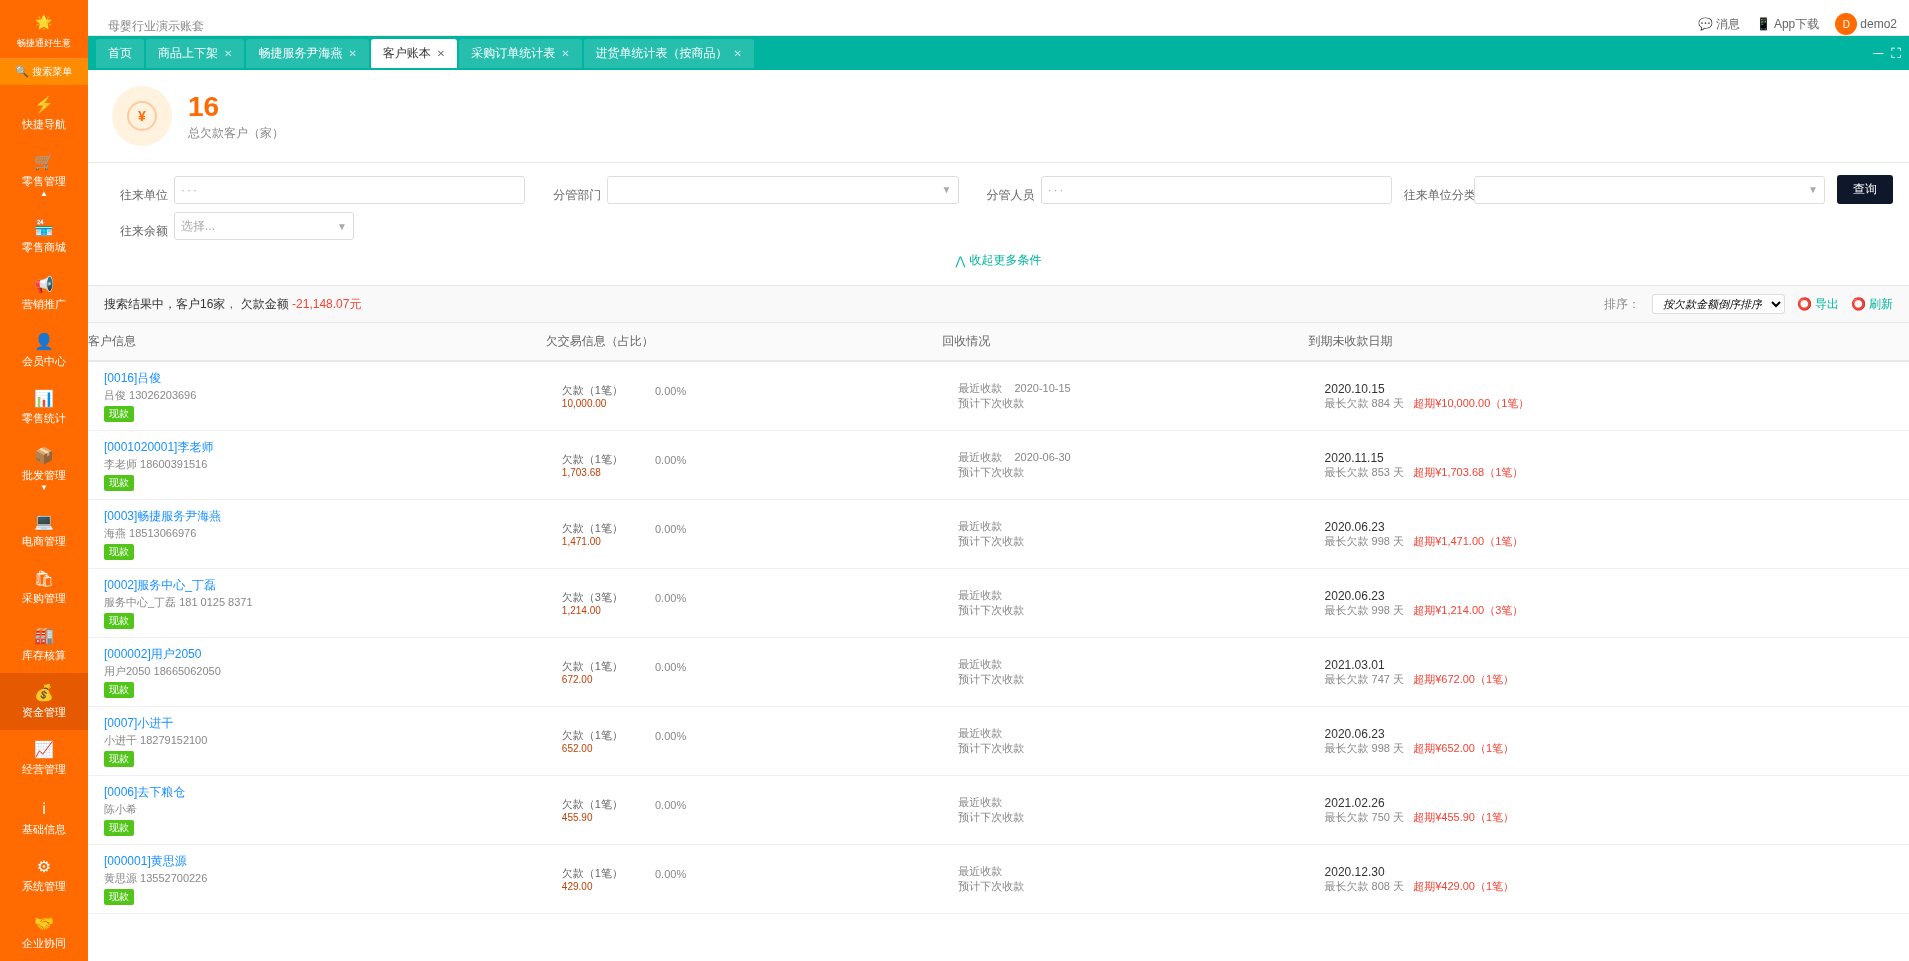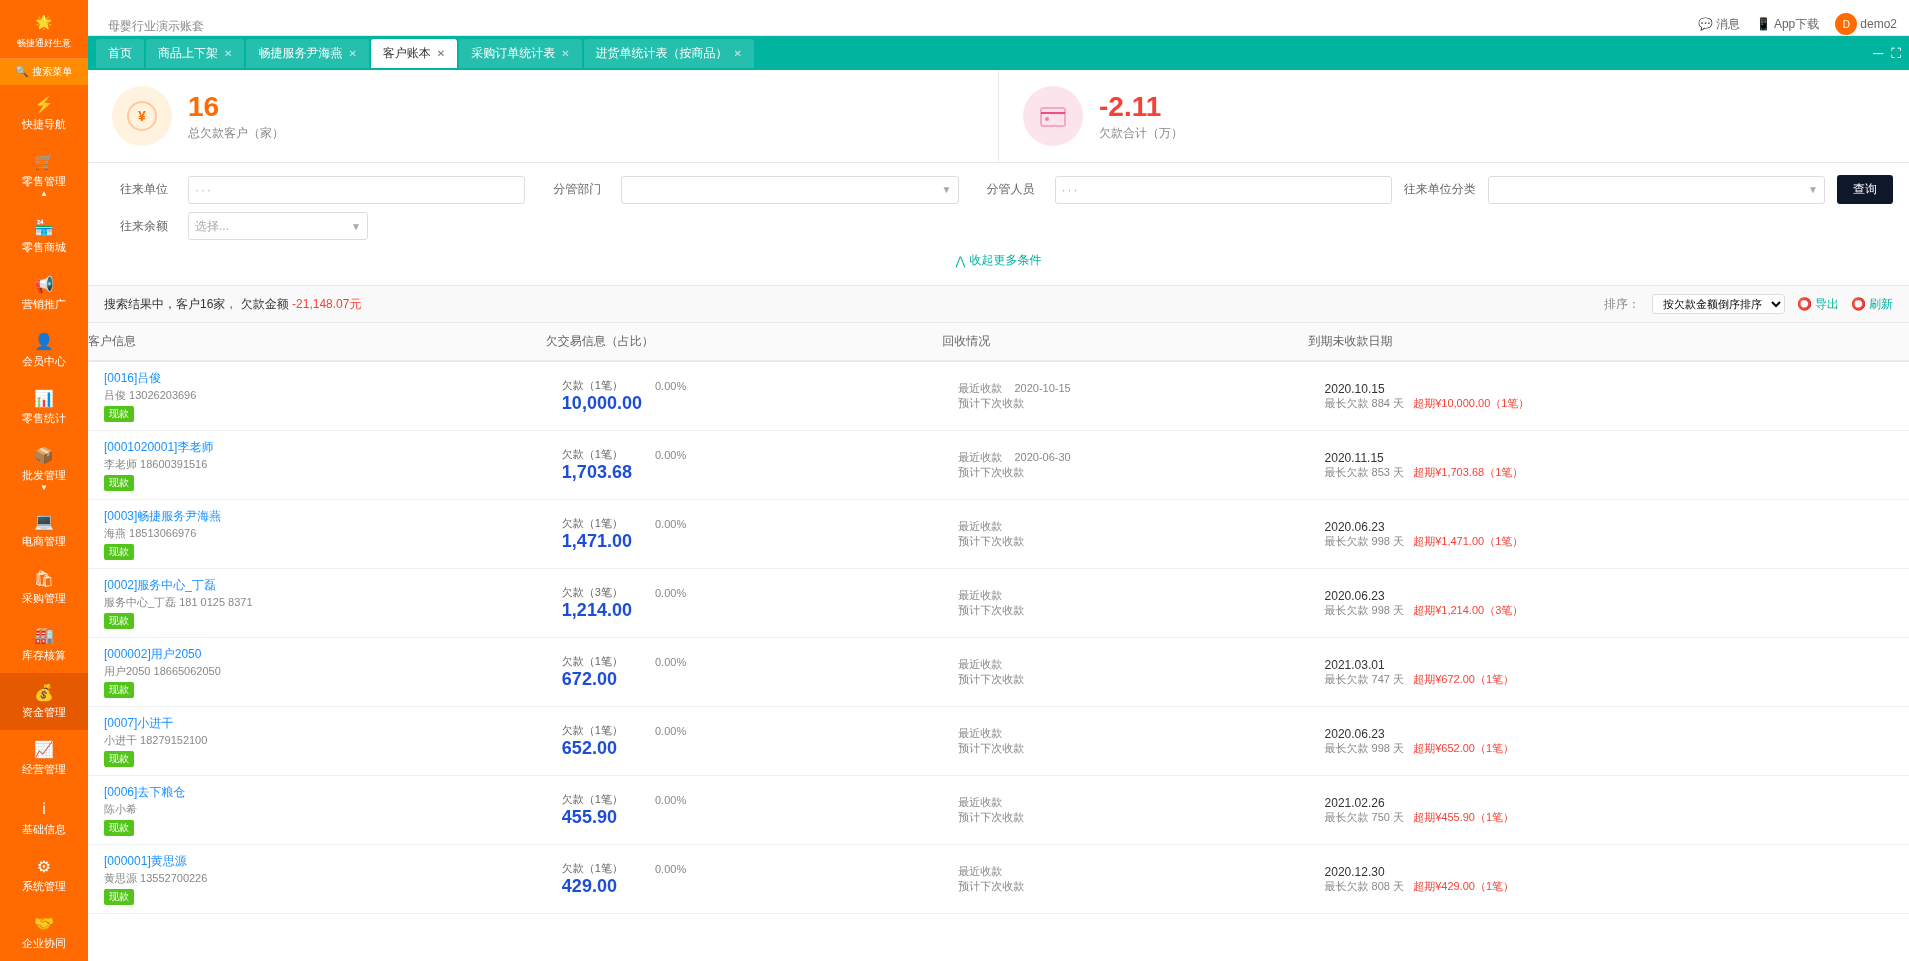--- a/index.html
+++ b/index.html
@@ -36,49 +36,49 @@
     .stat-content { display: flex; flex-direction: column; }
     .stat-number { font-size: 28px; font-weight: bold; }
     .stat-number.orange { color: #ff6b00; }
     .stat-number.red { color: #f44336; }
     .stat-number.dark { color: #333; font-weight: 900; }
     .stat-label { font-size: 12px; color: #888; margin-top: 2px; }
 
     
     .filters-section { background: white; padding: 12px 16px; border-bottom: 1px solid #e8e8e8; }
     .filter-row { display: flex; align-items: center; gap: 12px; margin-bottom: 8px; }
-    .filter-item { display: flex; align-items: center; gap: 20px; flex: 1; }
+    .filter-item { display: flex; align-items: flex-end; gap: 6px; flex: 1; }
     .filter-label { color: #666; font-size: 12px; white-space: nowrap; width: 64px; text-align: right; }
     .filter-input { flex: 1; height: 28px; border: 1px solid #ddd; border-radius: 3px; padding: 0 6px; font-size: 12px; display: flex; align-items: center; justify-content: space-between; cursor: pointer; background: white; position: relative; }
     .filter-input .dots { color: #aaa; letter-spacing: 2px; }
     .filter-select { flex: 1; height: 28px; border: 1px solid #ddd; border-radius: 3px; padding: 0 6px; font-size: 12px; display: flex; align-items: center; justify-content: space-between; cursor: pointer; background: white; }
     .filter-select .arrow { color: #aaa; font-size: 10px; }
     .btn-search { background: #0f172a; color: white; border: none; padding: 6px 16px; border-radius: 3px; cursor: pointer; font-size: 12px; }
     .collapse-bar { display: flex; align-items: center; justify-content: center; padding: 4px; color: #00b4a0; cursor: pointer; font-size: 12px; gap: 4px; }
 
     
     .result-summary { background: #f9f9f9; padding: 8px 16px; display: flex; align-items: center; justify-content: space-between; border-bottom: 1px solid #e8e8e8; }
     .result-text { font-size: 12px; color: #666; }
     .result-text span { color: #333; }
     .result-text .amount { color: #f44336; }
     .result-actions { display: flex; align-items: center; gap: 12px; color: #888; font-size: 12px; }
-    .sort-select { border: 1px solid #ddd; border-radius: 3px; padding: 2px 6px; font-size: 11px; background: white; cursor: pointer; }
+    .sort-select { border: 1px solid #ddd; border-radius: 3px; padding: 2px 6px; font-size: 11px; background: white; cursor: pointer; font-style: italic; }
     .result-btn { display: flex; align-items: center; gap: 3px; cursor: pointer; color: #00b4a0; }
 
     
     .table-container { flex: 1; overflow-y: auto; background: white; }
     .data-table { width: 100%; border-collapse: collapse; }
     .data-table thead tr { background: #fafafa; border-bottom: 2px solid #e8e8e8; }
     .data-table th { padding: 10px 0; text-align: left; font-size: 12px; color: #666; font-weight: normal; border-bottom: 1px solid #e8e8e8; }
     .data-table tbody tr { border-bottom: 1px solid #f0f0f0; }
     .data-table td { padding: 8px 16px; font-size: 12px; vertical-align: middle; }
     .customer-name { color: #1890ff; cursor: pointer; font-size: 12px; }
     .customer-sub { color: #888; font-size: 11px; margin-top: 1px; }
     .badge-cash { background: #52c41a; color: white; border-radius: 2px; padding: 1px 5px; font-size: 10px; display: inline-block; margin-top: 3px; }
-    .debt-amount { color: #1d4ed8; font-size: 18px; font-weight: 700; }
+    .debt-amount { color: #c2410c; font-size: 10px; font-weight: 400; }
     .debt-count { color: #666; font-size: 11px; }
     .debt-percent { color: #888; font-size: 11px; margin-left: 24px; }
     .overdue-text { color: #f44336; font-size: 11px; cursor: pointer; }
     .overdue-days { color: #888; font-size: 11px; }
     .recent-pay { color: #888; font-size: 11px; }
     .next-pay { color: #888; font-size: 11px; }
     .expire-date { color: #333; font-size: 12px; }
 
     
     .table-container::-webkit-scrollbar { width: 6px; }
@@ -254,33 +254,20 @@
             <circle cx="16" cy="16" r="14" stroke="#ff6b00" stroke-width="2" fill="none" opacity="0.3"></circle>
             <text x="16" y="21" text-anchor="middle" fill="#ff6b00" font-size="14" font-weight="bold">¥</text>
           </svg>
         </div>
         <div class="stat-content">
           <span class="stat-number orange">16</span>
           <span class="stat-label">总欠款客户（家）</span>
         </div>
       </div>
 
-      <div class="stat-card">
-        <div class="stat-icon pink">
-          <svg width="32" height="32" viewBox="0 0 32 32" fill="none">
-            <rect x="4" y="8" width="24" height="18" rx="2" stroke="#e91e63" stroke-width="2" fill="none" opacity="0.3"></rect>
-            <path d="M4 13h24" stroke="#e91e63" stroke-width="1.5"></path>
-            <circle cx="10" cy="19" r="2" fill="#e91e63" opacity="0.5"></circle>
-          </svg>
-        </div>
-        <div class="stat-content">
-          <span class="stat-number red">-2.11</span>
-          <span class="stat-label">欠款合计（万）</span>
-        </div>
-      </div>
 
     </div>
 
     <div class="filters-section">
       <div class="filter-row">
         <div class="filter-item">
           <span class="filter-label">往来单位</span>
           <div class="filter-input">
             <span class="dots">···</span>
           </div>

